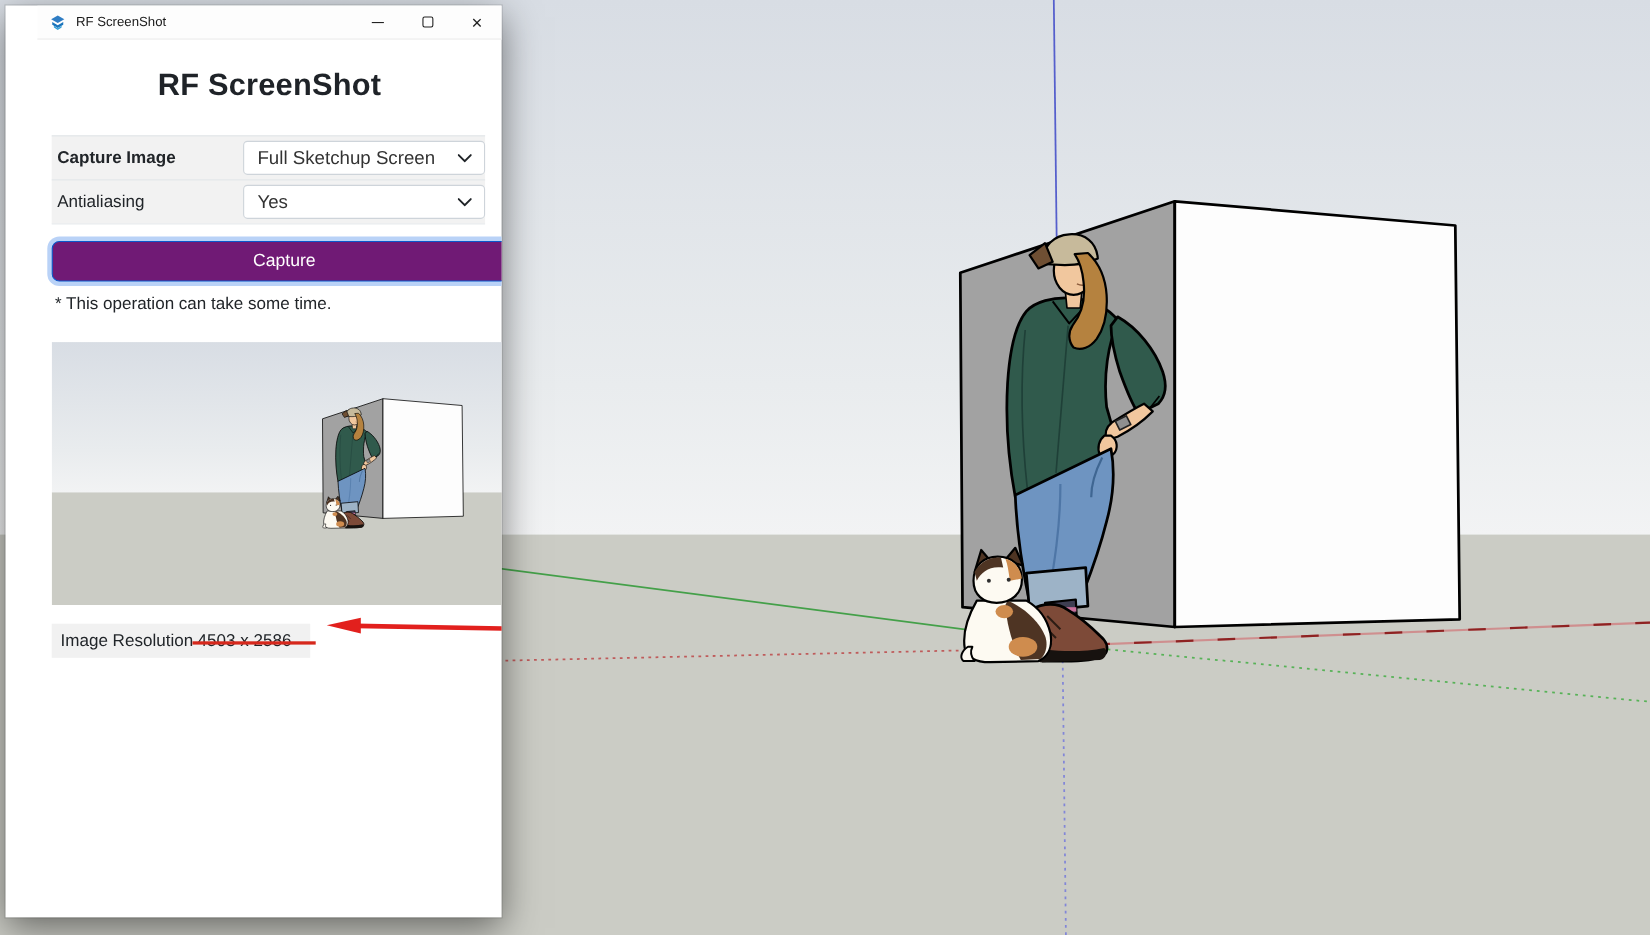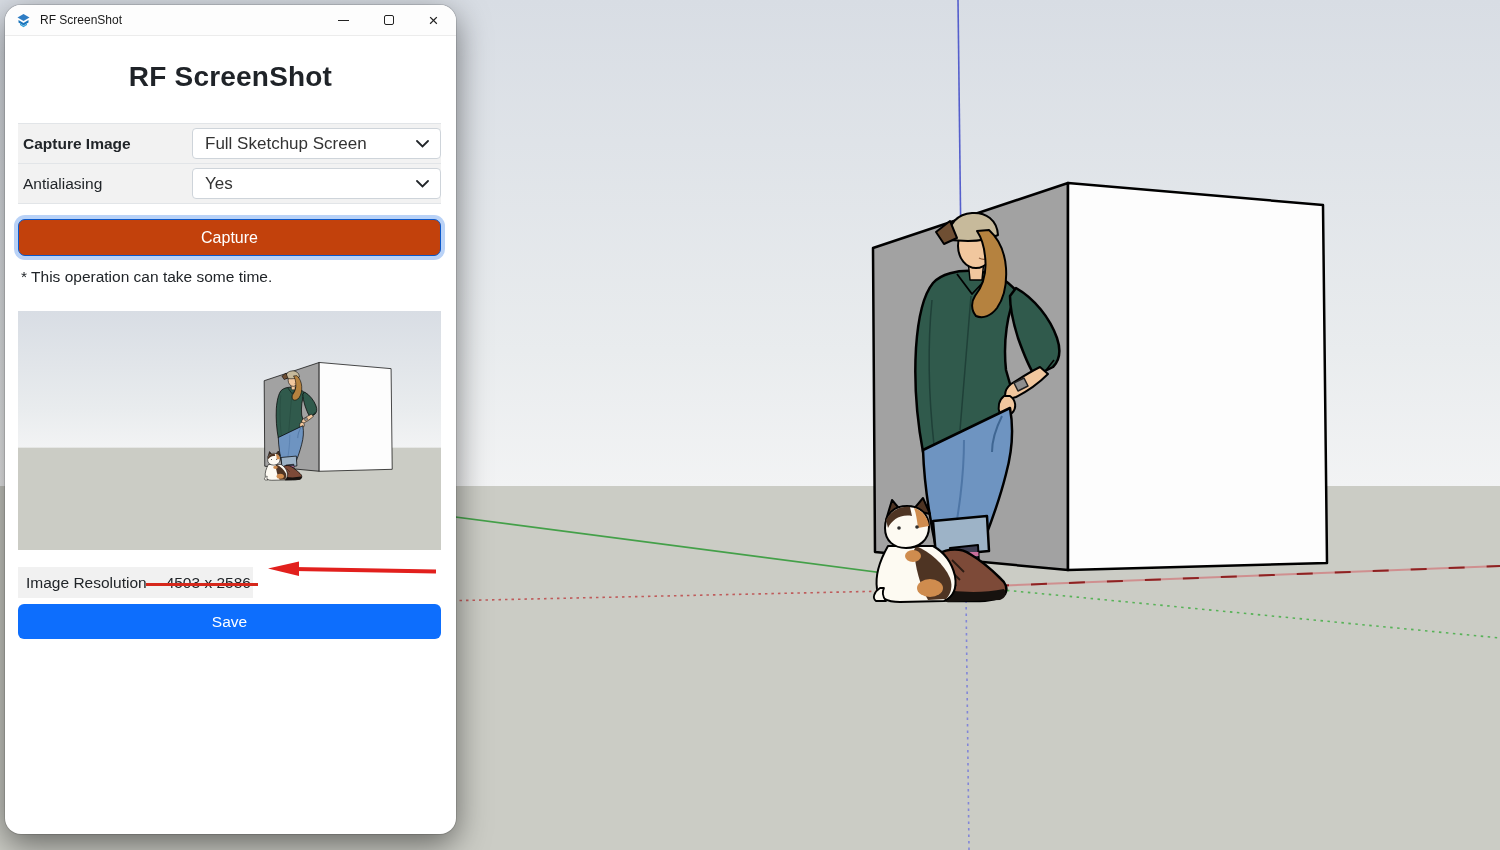--- a/index.html
+++ b/index.html
@@ -7,23 +7,24 @@
   body { font-family:"Liberation Sans", sans-serif; background:#cbccc5; position:relative; }
 
   .stage { position:relative; width:1500px; height:850px; overflow:hidden; }
 
   
   .viewport { position:absolute; left:0; top:0; width:1500px; height:850px; display:block; }
 
   
   .dialog {
     position:absolute; left:5px; top:5px; width:451px; height:829px;
-    background:#ffffff; border-radius:16px;
+    background:#ffffff; border-radius:0;
     box-shadow:0 10px 32px rgba(0,0,0,.5), 0 0 0 1px rgba(0,0,0,.12);
     overflow:hidden;
+    padding-left:29px;
   }
   .titlebar {
     height:31px; display:flex; align-items:center;
     background:#fdfdfd; border-bottom:1px solid #ececec;
     padding-left:10px;
   }
   .tb-icon { width:17px; height:17px; margin-right:8px; flex:0 0 auto; }
   .tb-title { font-size:12px; color:#1a1a1a; flex:1 1 auto; }
   .tb-btn { width:45px; height:31px; display:flex; align-items:center; justify-content:center; cursor:default; }
   .glyph-min { width:11px; height:0; border-top:1.4px solid #222; display:block; }
@@ -43,35 +44,35 @@
   .select {
     flex:1 1 auto; height:31px; background:#fff;
     border:1px solid #ced4da; border-radius:4px;
     display:flex; align-items:center; justify-content:space-between;
     padding:0 11px 0 12px; font-size:17px; color:#333; cursor:default;
   }
   .select .chev { flex:0 0 auto; margin-left:8px; display:flex; }
 
   .btn-capture {
     display:block; margin:15px 15px 0 13px; width:423px; height:37px;
-    background:#c2410c; border:1px solid #0a58ca; border-radius:7px;
+    background:#701a75; border:1px solid #0a58ca; border-radius:7px;
     box-shadow:0 0 0 4px #b9d2f7;
     color:#fff; font-size:16px; font-family:inherit; cursor:pointer;
   }
   .note { margin:12px 0 0 16px; font-size:15.5px; color:#212529; }
 
   .preview { display:block; margin:25px 0 0 13px; width:423px; height:239px; }
 
   .res-row { position:relative; margin:3px 0 0 13px; width:423px; height:34px; }
   .res-bg {
     position:absolute; left:0; top:14px; width:235px; height:31px;
     background:#f1f1f1; display:flex; align-items:center; font-size:15.5px; color:#212529;
   }
   .res-label { padding-left:8px; }
-  .res-value { margin-left:19px; }
+  .res-value { margin-left:4px; }
   .res-underline { position:absolute; left:128px; top:30px; width:112px; height:3px; background:#d6281c; }
   .res-arrow { position:absolute; left:250px; top:8px; }
 
   .btn-save {
     display:block; margin:17px 0 0 13px; width:423px; height:35px;
     background:#0d6efd; border:none; border-radius:6px;
     color:#fff; font-size:15.5px; font-family:inherit; cursor:pointer;
   }
 </style>
 </head>
@@ -260,16 +261,15 @@
         <span class="res-label">Image Resolution</span>
         <span class="res-value">4503 x 2586</span>
       </div>
       <div class="res-underline"></div>
       <svg class="res-arrow" width="170" height="18">
         <line x1="168" y1="10.5" x2="26" y2="8" stroke="#e2201d" stroke-width="4.2"></line>
         <polygon points="0,7.5 31,0.5 31,15" fill="#e2201d"></polygon>
       </svg>
     </div>
 
-    <button class="btn-save">Save</button>
 
   </div>
 </div>
 
 </body></html>

